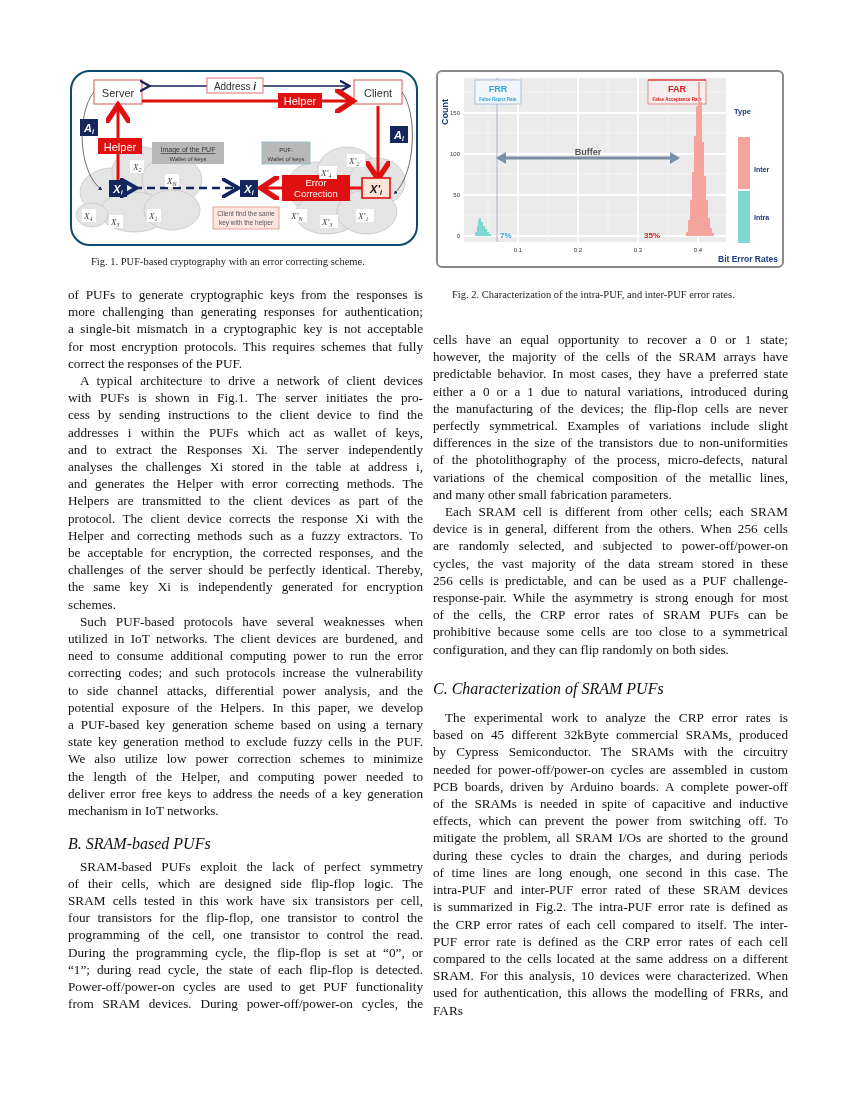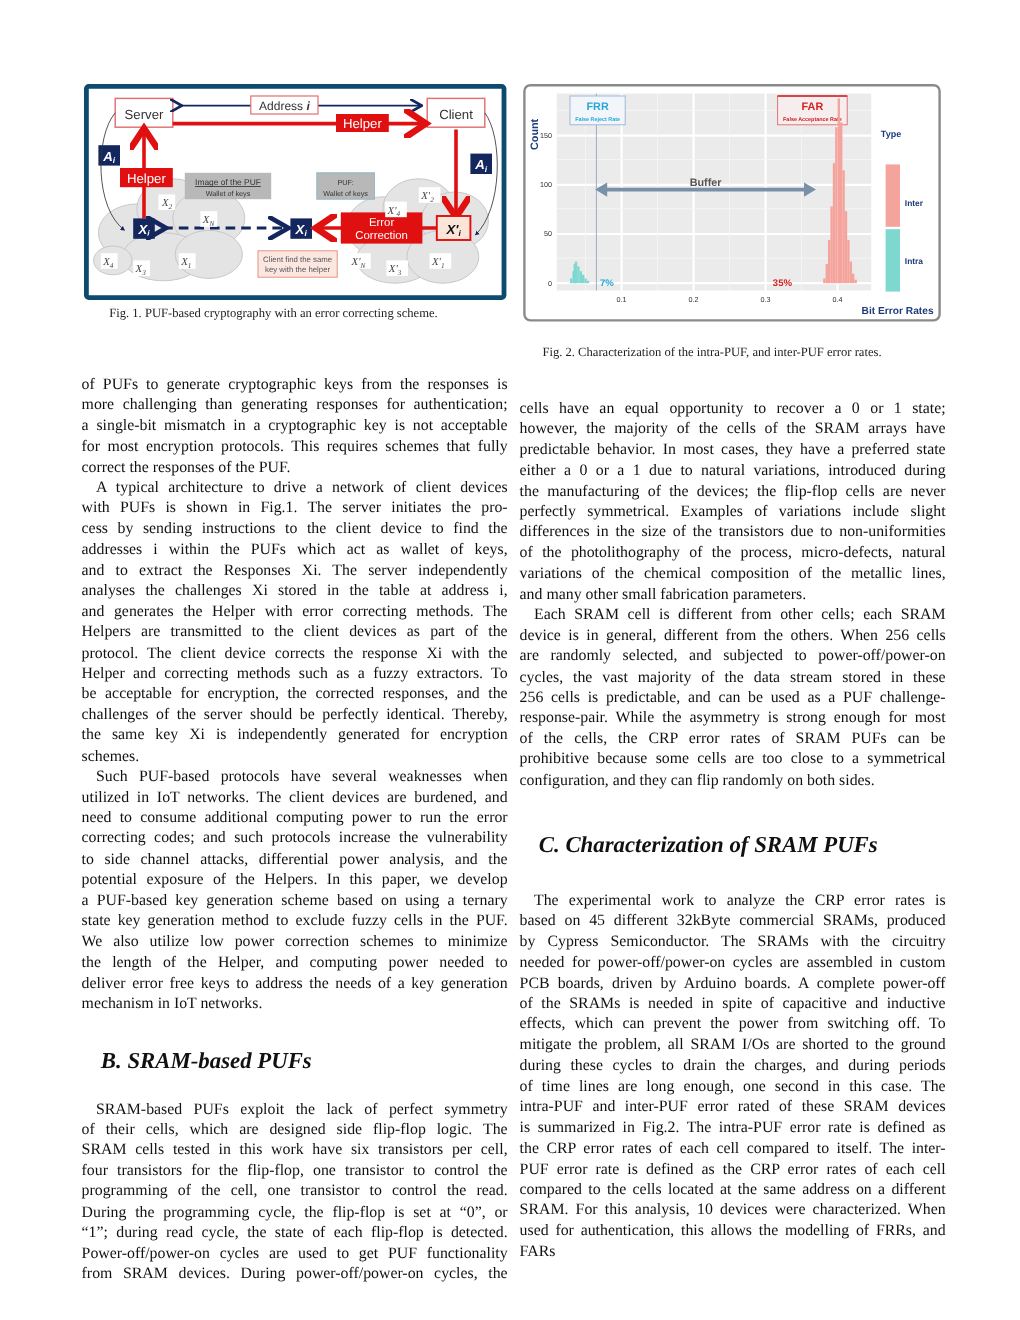--- a/index.html
+++ b/index.html
@@ -1,29 +1,29 @@
 <!DOCTYPE html>
 <html><head>
 <meta charset="utf-8">
 <style>
   html, body { margin: 0; padding: 0; background: #ffffff; }
   body { width: 850px; height: 1100px; position: relative; overflow: hidden; font-family: "Liberation Serif", "DejaVu Serif", serif; color: #111; }
 
   
-  .fig1 { position: absolute; left: 70px; top: 70px; width: 344px; height: 172px; border: 4px solid #0c4a6e; border-radius: 4px; background: #fff; font-family: "Liberation Sans", "DejaVu Sans", sans-serif; }
+  .fig1 { position: absolute; left: 70px; top: 70px; width: 344px; height: 172px; border: 2px solid #0c4a6e; border-radius: 20px; background: #fff; font-family: "Liberation Sans", "DejaVu Sans", sans-serif; }
   .fig1 svg { position: absolute; left: 0; top: 0; }
   .fig-caption { position: absolute; font-size: 10.5px; font-family: Liberation Serif, serif; color: #222; white-space: nowrap; }
 
   
   .fig2 { position: absolute; left: 436px; top: 70px; width: 344px; height: 194px; border: 2px solid #8a8a8a; border-radius: 6px; background: #fff; font-family: "Liberation Sans", "DejaVu Sans", sans-serif; text-align: right; }
   .fig2 svg { position: absolute; left: 0; top: 0; }
 
   
   .col { position: absolute; width: 355px; font-size: 13.2px; line-height: 17.2px; text-align: justify; }
-  .col h3 { margin: 16px; font-weight: bold; font-style: italic; font-size: 19px; line-height: 17.2px; }
+  .col h3 { margin: 0; font-weight: normal; font-style: italic; font-size: 16px; line-height: 17.2px; }
   .col .line { display: block; text-align: justify; text-align-last: justify; white-space: nowrap; }
   .col .line.last { text-align-last: left; }
 </style>
 </head>
 <body>
 
 <div class="fig1">
   <svg width="344" height="172" viewBox="0 0 344 172">
     <defs>
       <marker id="navyHead" markerWidth="8" markerHeight="8" refX="6" refY="4" orient="auto">
@@ -232,21 +232,21 @@
       <text x="296" y="42" font-size="7.5" font-weight="bold" fill="#1c3b7a">Type</text>
       <rect x="300" y="65" width="12" height="52" fill="#f4a49c"></rect>
       <text x="316" y="100" font-size="7" font-weight="bold" fill="#1c3b7a">Inter</text>
       <rect x="300" y="119" width="12" height="52" fill="#7fd8d0"></rect>
       <text x="316" y="148" font-size="7" font-weight="bold" fill="#1c3b7a">Intra</text>
     </g>
   </svg>
 </div>
 <div class="fig-caption" style="left:452px; top:289px;">Fig. 2.  Characterization of the intra-PUF, and inter-PUF error rates.</div>
 
-<div class="col" style="left:68px; top:311px;">
+<div class="col" style="left:68px; top:286px;">
   <div>
     <span class="line">of PUFs to generate cryptographic keys from the responses is</span>
     <span class="line">more challenging than generating responses for authentication;</span>
     <span class="line">a single-bit mismatch in a cryptographic key is not acceptable</span>
     <span class="line">for most encryption protocols. This requires schemes that fully</span>
     <span class="line last">correct the responses of the PUF.</span>
   </div>
   <div>
     <span class="line" style="padding-left:12px">A typical architecture to drive a network of client devices</span>
     <span class="line">with PUFs is shown in Fig.1. The server initiates the pro-</span>

